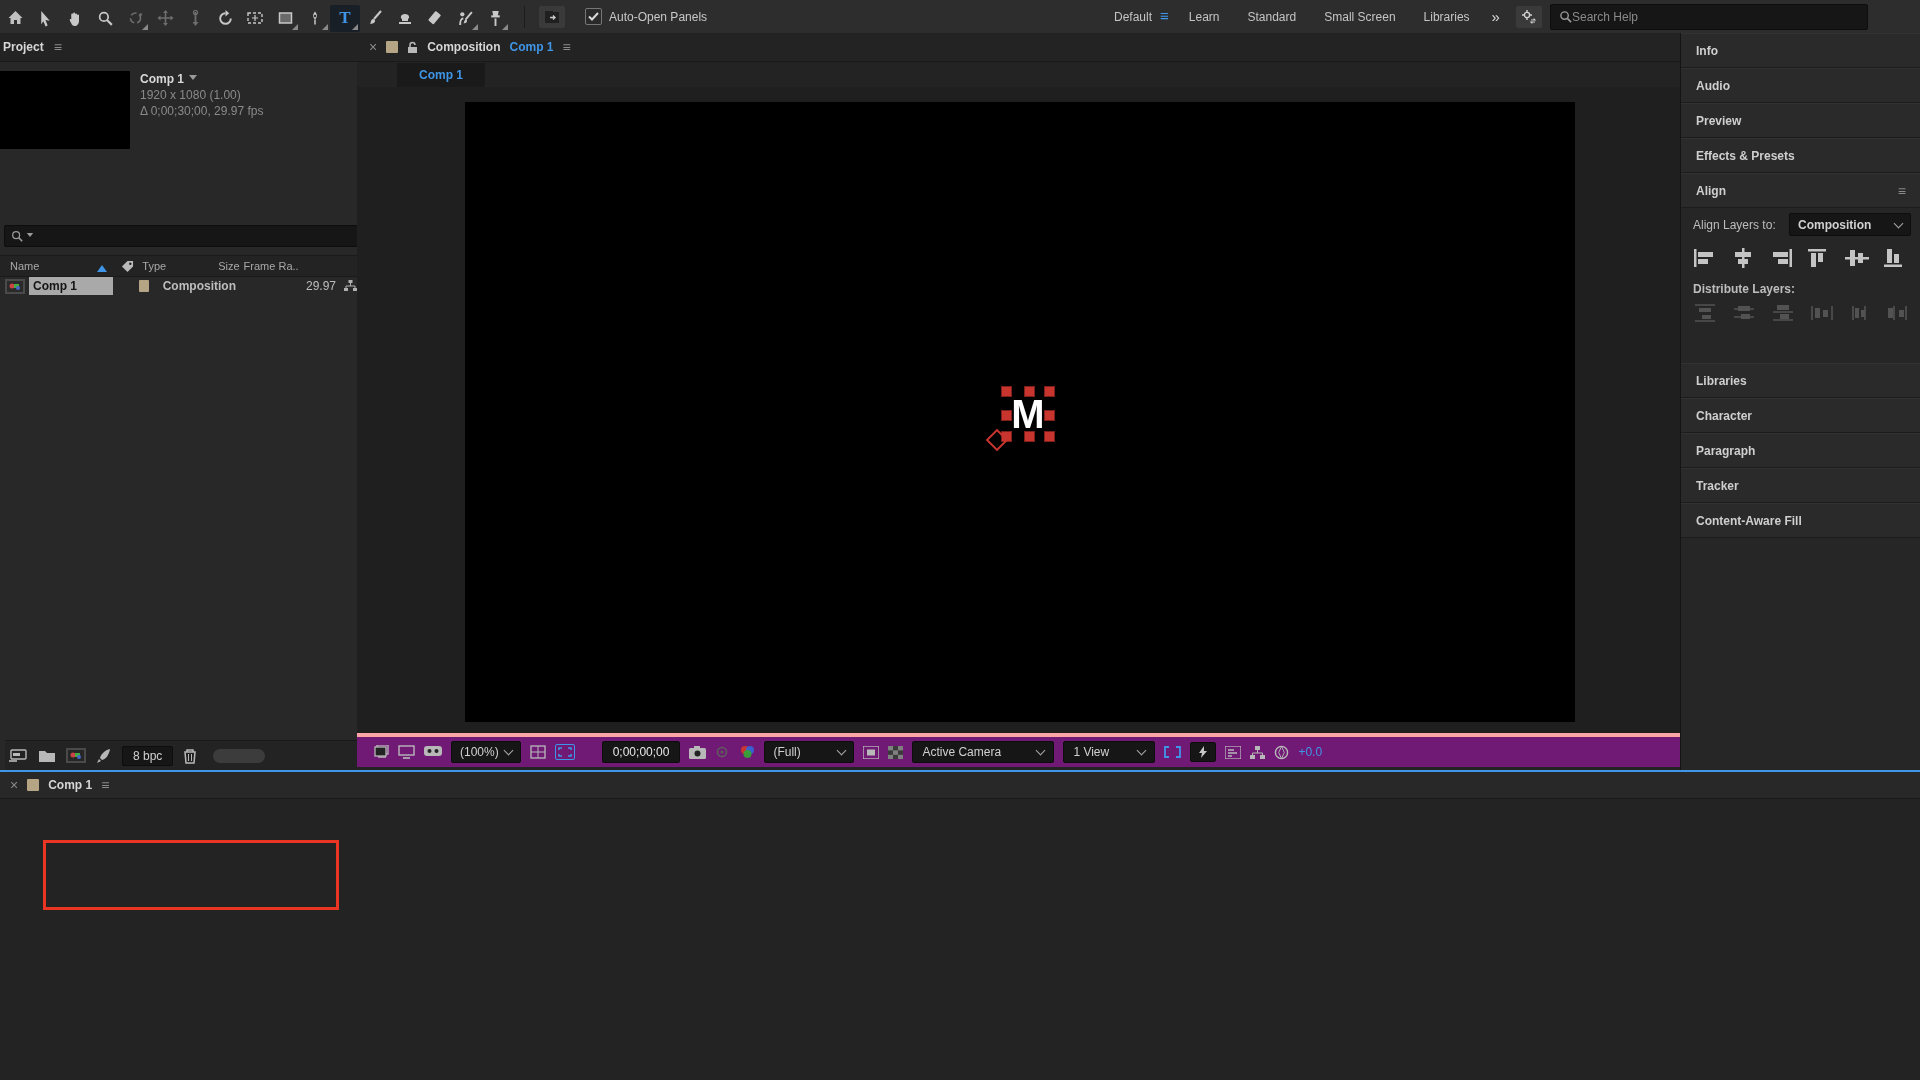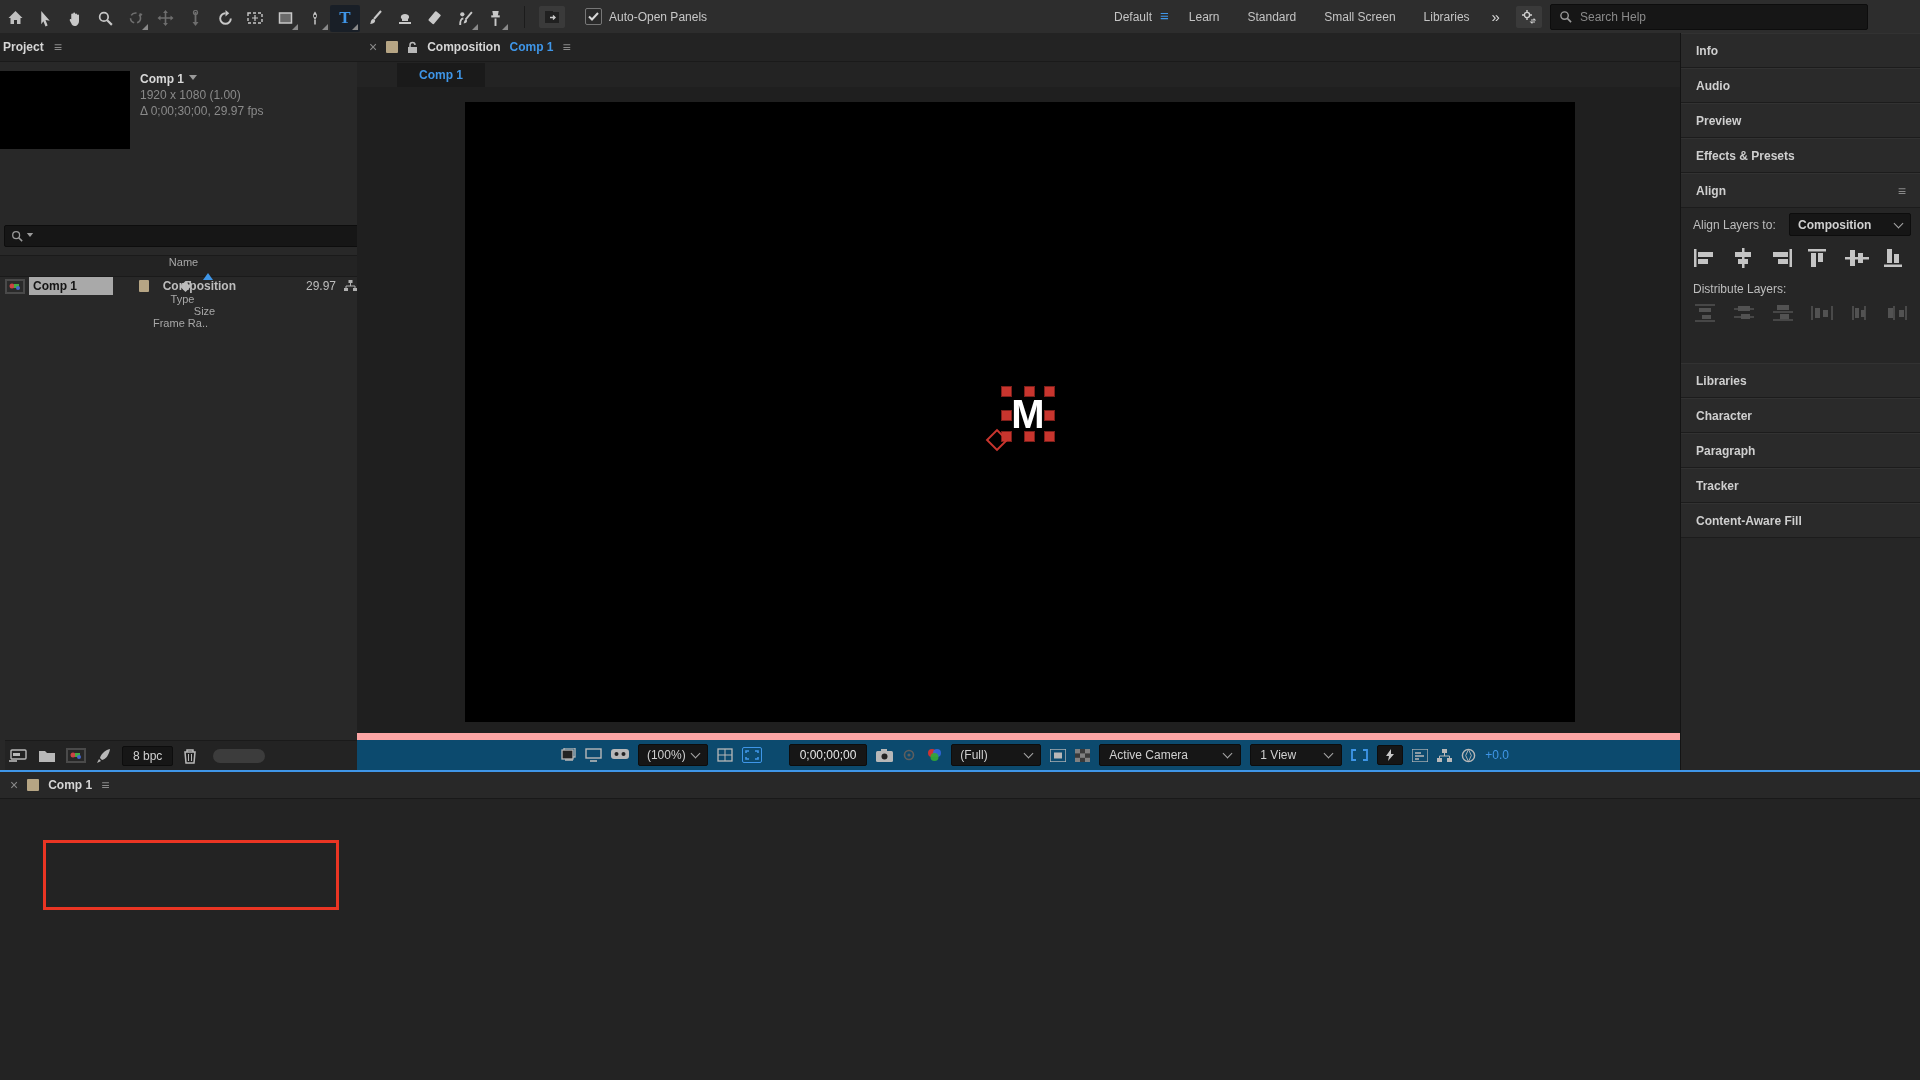--- a/index.html
+++ b/index.html
@@ -21,21 +21,21 @@
   .tool{width:30px;height:27px;margin-top:3px;display:inline-flex;align-items:center;justify-content:center;border-radius:2px;}
   .tool.active{background:#191f27;}
   .tool .sub{position:absolute;right:2px;bottom:2px;width:0;height:0;border:3px solid transparent;border-right:3px solid #8a8a8a;border-bottom:3px solid #8a8a8a;}
   .wslabel{padding:0 14px;color:#c4c4c4;cursor:default;}
   
   .ptabbar{background:#232323;border-bottom:1px solid #1a1a1a;}
   .paneltitle{font-weight:bold;color:#d6d6d6;}
   .chip{width:12px;height:12px;background:#b6a584;display:inline-block;border-radius:1px;}
   
   #project{left:0;top:33px;width:357px;height:737px;background:#282828;border-right:1px solid #141414;}
-  .colhead{background:#232323;border-top:1px solid #1a1a1a;border-bottom:1px solid #1a1a1a;color:#a8a8a8;flex-direction:column;}
+  .colhead{background:#232323;border-top:1px solid #1a1a1a;border-bottom:1px solid #1a1a1a;color:#a8a8a8;}
   .selcell{background:#a9a9a9;color:#141414;font-weight:bold;}
   .sortup{width:0;height:0;border:5px solid transparent;border-bottom:7px solid #3f96e8;display:inline-block;}
   
   #comp{left:357px;top:33px;width:1323px;height:737px;background:#232323;}
   #viewerarea{left:357px;top:87px;width:1323px;height:646px;background:#1f1f1f;}
   #canvas{left:465px;top:102px;width:1110px;height:620px;background:#000;}
   .handle{position:absolute;width:9px;height:9px;background:#c8352e;border:1px solid #7e1f1a;}
   
   #sidebar{left:1680px;top:33px;width:240px;height:737px;background:#262626;border-left:1px solid #141414;}
   .siderow{height:33px;border-bottom:1px solid #1c1c1c;border-top:1px solid #323232;display:flex;align-items:center;
@@ -179,21 +179,21 @@
       <span class="wslabel">Small Screen</span>
       <span class="wslabel">Libraries</span>
       <span style="font-size:15px;color:#d8d8d8;margin:0 8px;">»</span>
       <span class="icon" style="width:26px;height:22px;background:#3a3a3a;border-radius:2px;margin:0 8px;">
           <svg width="14" height="14" viewBox="0 0 14 14">
             <circle cx="5" cy="5" r="2.6" fill="none" stroke="#d0d0d0" stroke-width="1.4"></circle>
             <path d="M5 0v2M5 8v2M0 5h2M8 5h2" stroke="#d0d0d0" stroke-width="1.4"></path>
             <path d="M9 10h4l-1.4-1.4M13 12H9l1.4 1.4" stroke="#d0d0d0" stroke-width="1.2" fill="none"></path>
           </svg>
         </span>
-      <div class="row well" style="width:300px;height:24px;padding:0 8px;gap:8px;">
+      <div class="row well" style="width:300px;height:24px;padding:0 8px;">
         <span class="icon">
             <svg width="13" height="13" viewBox="0 0 14 14">
               <circle cx="6" cy="6" r="4" fill="none" stroke="#9a9a9a" stroke-width="1.5"></circle>
               <path d="M9 9l4 4" stroke="#9a9a9a" stroke-width="1.8"></path>
             </svg>
           </span>
         <span class="dim">Search Help</span>
       </div>
     </div>
   </div>
@@ -322,21 +322,21 @@
       <span class="handle" style="left:19px;top:-4px;"></span>
       <span class="handle" style="right:-4px;top:-4px;"></span>
       <span class="handle" style="left:-4px;top:20px;"></span>
       <span class="handle" style="right:-4px;top:20px;"></span>
       <span class="handle" style="left:-4px;bottom:-4px;"></span>
       <span class="handle" style="left:19px;bottom:-4px;"></span>
       <span class="handle" style="right:-4px;bottom:-4px;"></span>
       <span class="abs" style="left:-16px;bottom:-10px;width:12px;height:12px;border:2px solid #c8352e;transform:rotate(45deg);"></span>
     </div>
   </div>
-  <div class="abs row" style="left:357px;top:733px;width:1323px;height:30px;background:#0c4a6e;border-top:7px solid #fca5a5;gap:9px;padding-left:16px;justify-content:center;">
+  <div class="abs row" style="left:357px;top:733px;width:1323px;height:30px;background:#701a75;border-top:4px solid #fca5a5;gap:9px;padding-left:16px;">
     <span class="icon">
         <svg width="16" height="14" viewBox="0 0 16 14">
           <rect x="4" y="0" width="11" height="9" fill="none" stroke="#b8b8b8" stroke-width="1.3"></rect>
           <rect x="2" y="2" width="11" height="9" fill="#232323" stroke="#b8b8b8" stroke-width="1.3"></rect>
           <path d="M5 12h8" stroke="#b8b8b8" stroke-width="1.5"></path>
         </svg>
       </span>
     <span class="icon">
         <svg width="17" height="14" viewBox="0 0 17 14">
           <rect x="1" y="1" width="15" height="9" fill="none" stroke="#b8b8b8" stroke-width="1.4"></rect>
@@ -509,21 +509,21 @@
             </svg>
           </span>
         <span class="icon">
             <svg width="24" height="20" viewBox="0 0 24 20">
               <rect x="1" y="16.5" width="18" height="2.5" fill="#c4c4c4"></rect>
               <rect x="4" y="1" width="5" height="14" fill="#c4c4c4"></rect>
               <rect x="11" y="6" width="5" height="9" fill="#c4c4c4"></rect>
             </svg>
           </span>
       </div>
-      <div style="margin:14px 0 0 12px;color:#bdbdbd;font-weight:normal;">Distribute Layers:</div>
+      <div style="margin:14px 0 0 12px;color:#bdbdbd;font-weight:bold;">Distribute Layers:</div>
       <div class="alignbtns" style="margin:8px 14px 0 12px;opacity:.38;">
         <span class="icon">
             <svg width="24" height="18" viewBox="0 0 24 18">
               <path d="M2 1h20M2 17h20" stroke="#9a9a9a" stroke-width="1.6"></path>
               <rect x="6" y="4" width="12" height="4" fill="#9a9a9a"></rect>
               <rect x="9" y="11" width="9" height="4" fill="#9a9a9a"></rect>
             </svg>
           </span>
         <span class="icon">
             <svg width="24" height="18" viewBox="0 0 24 18">

